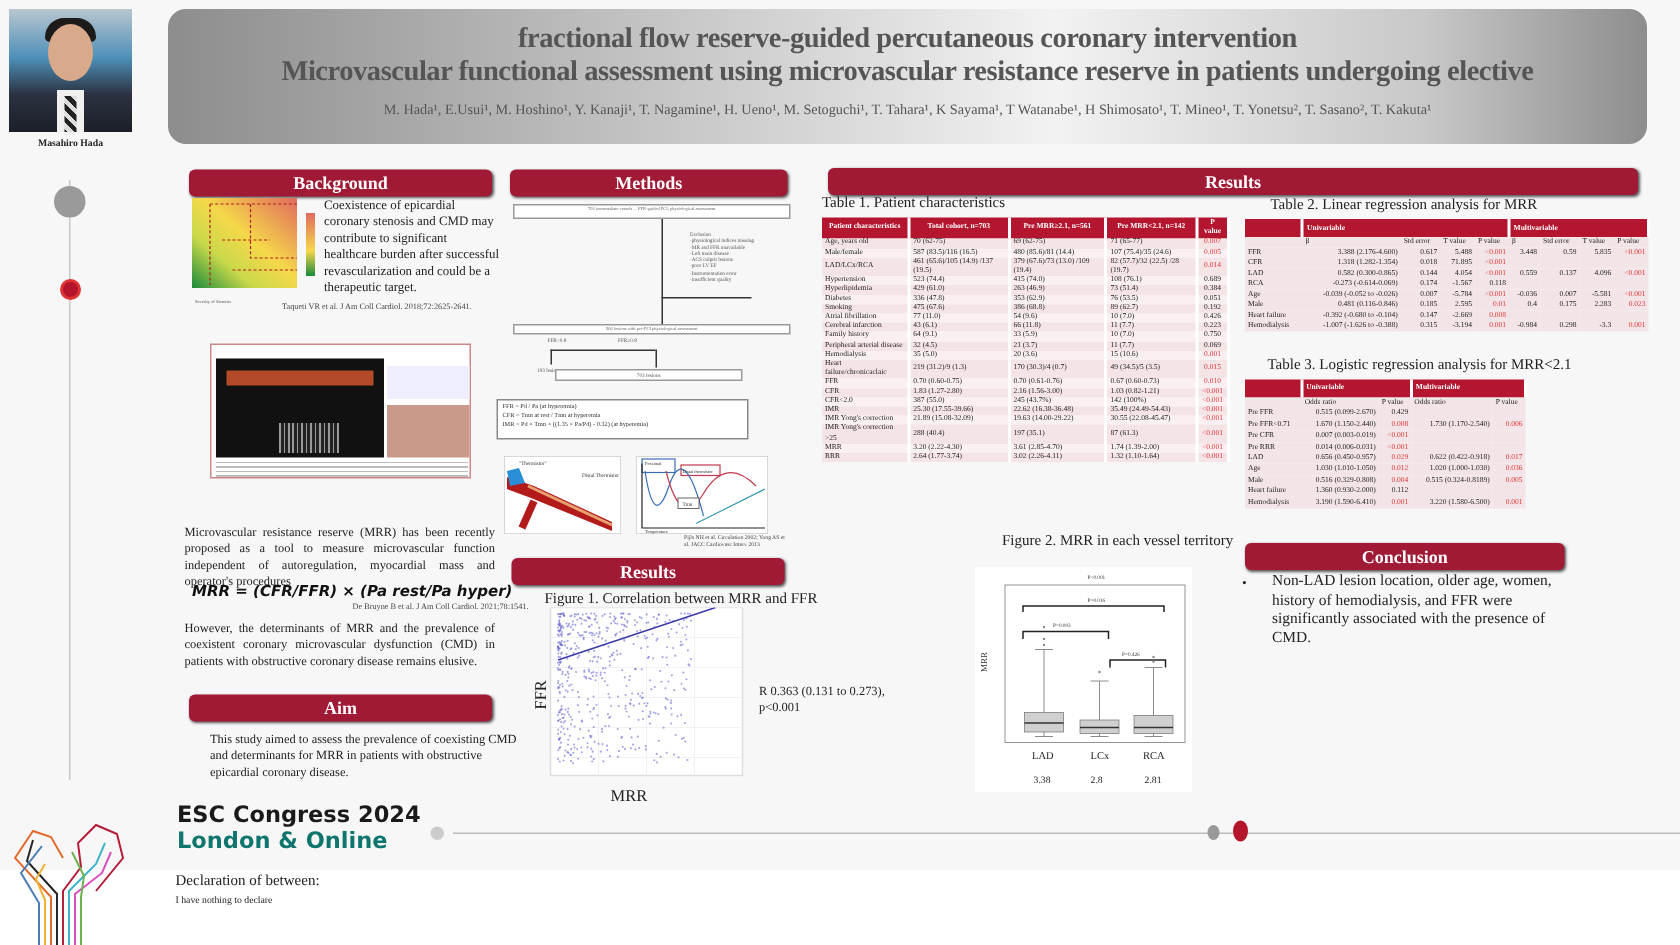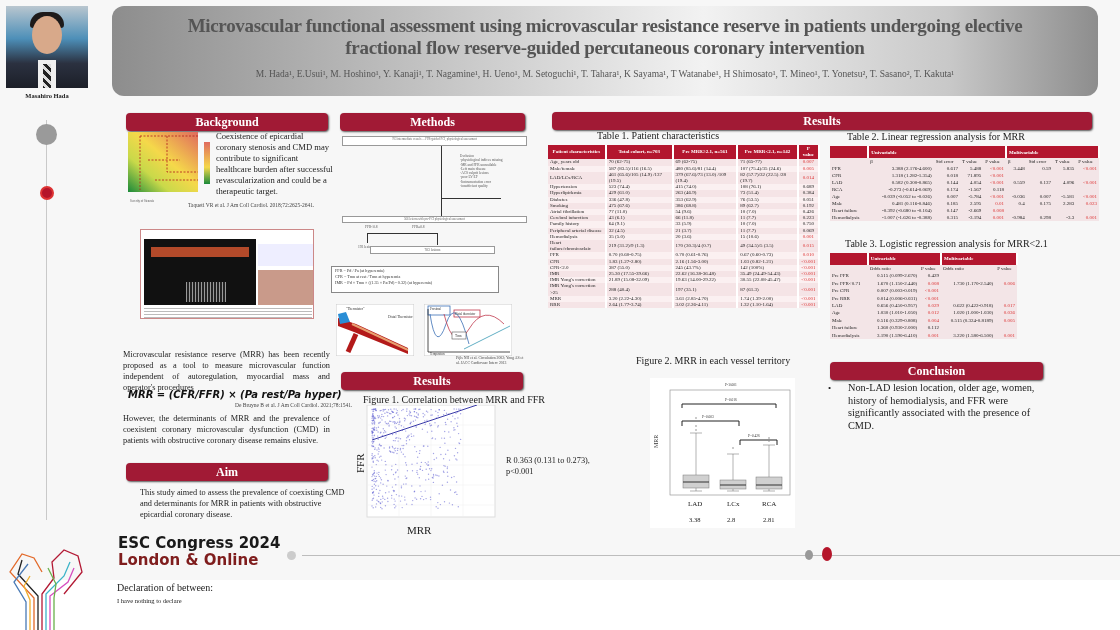--- a/index.html
+++ b/index.html
@@ -31,21 +31,21 @@
 .pv-red{color:#d33}
 .t2{position:absolute;left:830px;top:146px;width:270px;font-size:5px;line-height:7px}
 .t2 .hdr td{background:#b3162e;color:#fff;font-weight:bold;height:12px;border-right:2px solid #fff}
 .t2 td{padding:0 2px;background:#f3e5e7}
 .t3{position:absolute;left:830px;top:253px;width:188px;font-size:5px;line-height:7.4px}
 .t3 .hdr td{background:#b3162e;color:#fff;font-weight:bold;height:12px;border-right:2px solid #fff}
 .t3 td{padding:0 2px;background:#f3e5e7}
 .num{text-align:right}
 .esc{position:absolute;left:118px;top:535px;font-family:"DejaVu Sans",sans-serif;font-weight:bold;line-height:17px}
 .esc .l1{font-size:15px;color:#1a1a1a}
-.esc .l2{font-size:15px;color:#7f1d1d}
+.esc .l2{font-size:15px;color:#0f766e}
 .bullets{position:absolute;left:826px;top:382px;width:222px;font-size:10.3px;line-height:12.6px;color:#222}
 .bullets li{list-style:none;position:relative;padding-left:22px;margin-bottom:1px}
 .bullets li:before{content:"•";position:absolute;left:2px;top:0;font-size:9px}
 .hline{position:absolute;top:555px;height:1px;background:#bdbdbd}
 .small-dot{position:absolute;border-radius:50%}
 </style>
 </head>
 <body>
 
 <div class="poster"></div>
@@ -57,22 +57,22 @@
     <div class="shirt"></div>
     <div class="tie"></div>
 </div>
 <div class="author-name">Masahiro Hada</div>
 <div class="vline"></div>
 <div class="dot-gray"></div>
 <div class="dot-red"></div>
 
 <div class="header">
   <div class="title">
+    <div>fractional flow reserve-guided percutaneous coronary intervention</div>
     <div>Microvascular functional assessment using microvascular resistance reserve in patients undergoing elective</div>
-    <div>fractional flow reserve-guided percutaneous coronary intervention</div>
   </div>
   <div class="authors">M. Hada¹, E.Usui¹, M. Hoshino¹, Y. Kanaji¹, T. Nagamine¹, H. Ueno¹, M. Setoguchi¹, T. Tahara¹, K Sayama¹, T Watanabe¹, H Shimosato¹, T. Mineo¹, T. Yonetsu², T. Sasano², T. Kakuta¹</div>
 </div>
 
 <div class="sec-head" style="left:126px;top:113px;width:202px">Background</div>
 <svg style="position:absolute;left:120px;top:130px" width="95" height="78">
   <defs>
     <linearGradient id="hm" x1="0" y1="1" x2="1" y2="0">
       <stop offset="0" stop-color="#1a8a3a"></stop>
         <stop offset="0.3" stop-color="#c9d94a"></stop>
@@ -159,21 +159,21 @@
   <rect x="28" y="28" width="14" height="7" fill="#fff" stroke="#555" stroke-width="0.6"></rect>
   <path d="M4 5 V48 H86" stroke="#222" stroke-width="0.8" fill="none"></path>
   <text x="6" y="6" font-size="3" fill="#333">Proximal</text>
   <text x="31" y="11" font-size="3" fill="#333">Distal thermistor</text>
   <text x="31" y="33" font-size="3.5" fill="#333">Tmn</text>
   <text x="6" y="51" font-size="3" fill="#333">Temperature</text>
 </svg>
 <div class="ref" style="left:456px;top:356px;font-size:3.8px;line-height:4.5px;width:70px">Pijls NH et al. Circulation 2002; Yong AS et al. JACC Cardiovasc Interv 2013</div>
 
 <div class="sec-head" style="left:552px;top:112px;width:540px">Results</div>
-<div class="fig-caption" style="left:597px;top:130px">Table 1. Patient characteristics</div>
+<div class="fig-caption" style="left:548px;top:130px">Table 1. Patient characteristics</div>
 <table class="t1">
   <thead>
       <tr id="t1-head">
         <th>Patient characteristics</th>
         <th>Total cohort, n=703</th>
         <th>Pre MRR≥2.1, n=561</th>
         <th>Pre MRR&lt;2.1, n=142</th>
         <th>P value</th>
       </tr>
     </thead>
@@ -1055,21 +1055,21 @@
       <circle cx="104.9" cy="54.9" r="0.7"></circle>
       <circle cx="44.0" cy="66.9" r="0.7"></circle>
     </g>
   <line x1="20" y1="35" x2="125" y2="0" stroke="#3a3aa8" stroke-width="1"></line>
   <text x="55" y="129" font-size="11" fill="#222">MRR</text>
   <text x="12" y="68" font-size="11" fill="#222" transform="rotate(-90 12 68)">FFR</text>
 </svg>
 <div class="text" style="left:506px;top:455px;font-size:8.3px">R 0.363 (0.131 to 0.273),</div>
 <div class="text" style="left:506px;top:466px;font-size:8.3px">p&lt;0.001</div>
 
-<div class="fig-caption" style="left:636px;top:355px">Figure 2. MRR in each vessel territory</div>
+<div class="fig-caption" style="left:668px;top:355px">Figure 2. MRR in each vessel territory</div>
 <svg style="position:absolute;left:650px;top:378px" width="145" height="150">
   <rect x="0" y="0" width="145" height="150" fill="#fff"></rect>
   <rect x="20" y="12" width="120" height="105" fill="#fff" stroke="#888" stroke-width="0.6"></rect>
   <text x="75" y="8" font-size="3.5" fill="#333">P&lt;0.001</text>
   <path d="M32 30 V26 H126 V30" stroke="#222" stroke-width="1" fill="none"></path>
   <text x="75" y="23" font-size="3.5" fill="#333">P=0.016</text>
   <path d="M32 48 V43 H89 V48" stroke="#222" stroke-width="1" fill="none"></path>
   <text x="52" y="40" font-size="3.5" fill="#333">P=0.003</text>
   <path d="M90 67 V62 H127 V67" stroke="#222" stroke-width="1" fill="none"></path>
   <text x="98" y="59" font-size="3.5" fill="#333">P=0.426</text>

